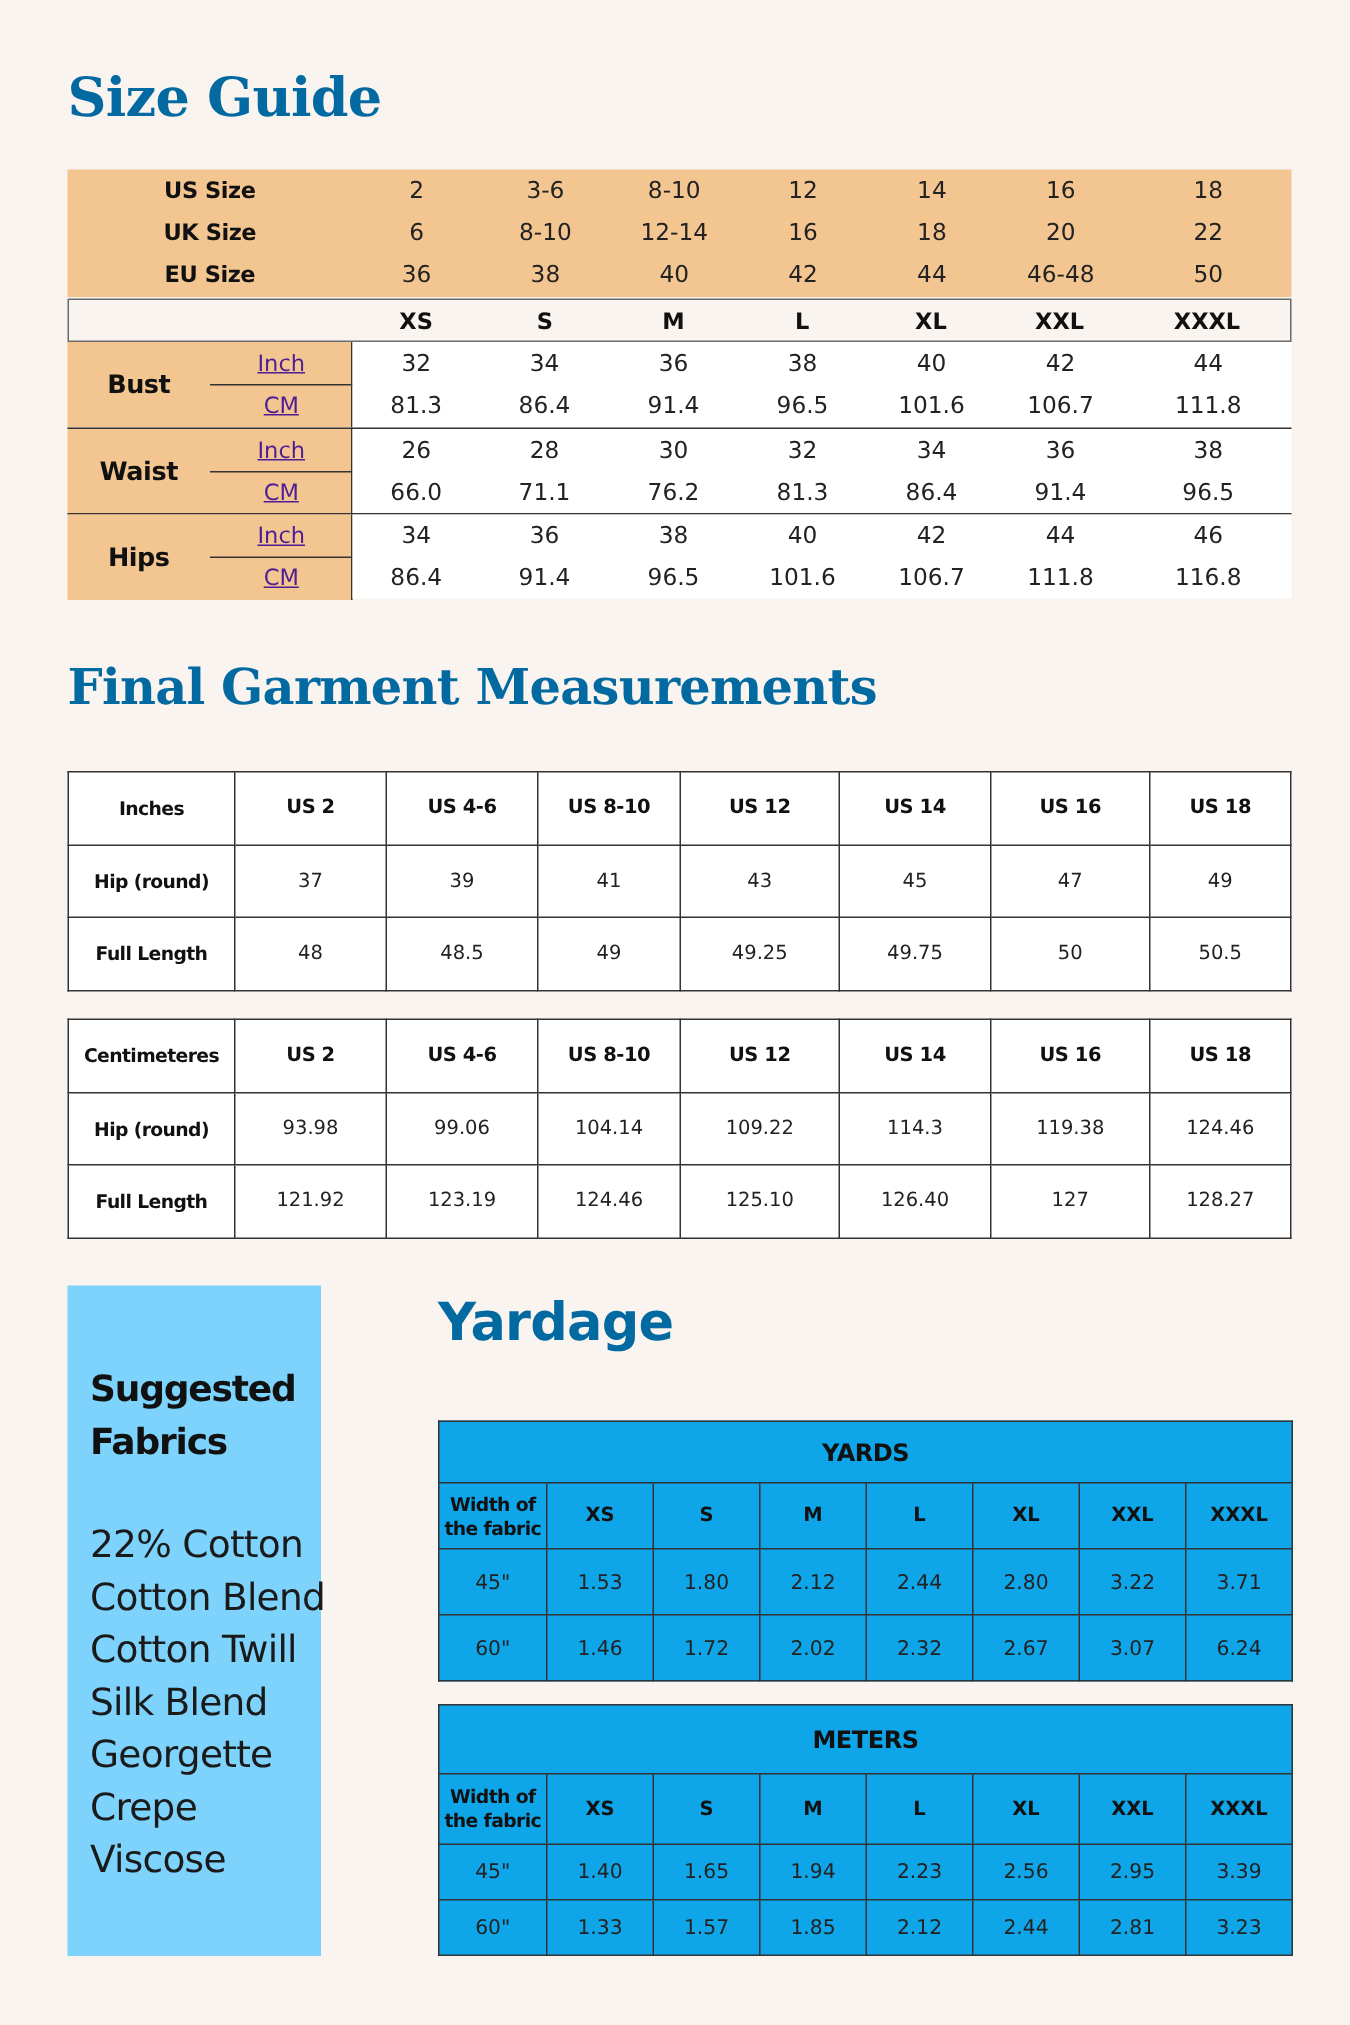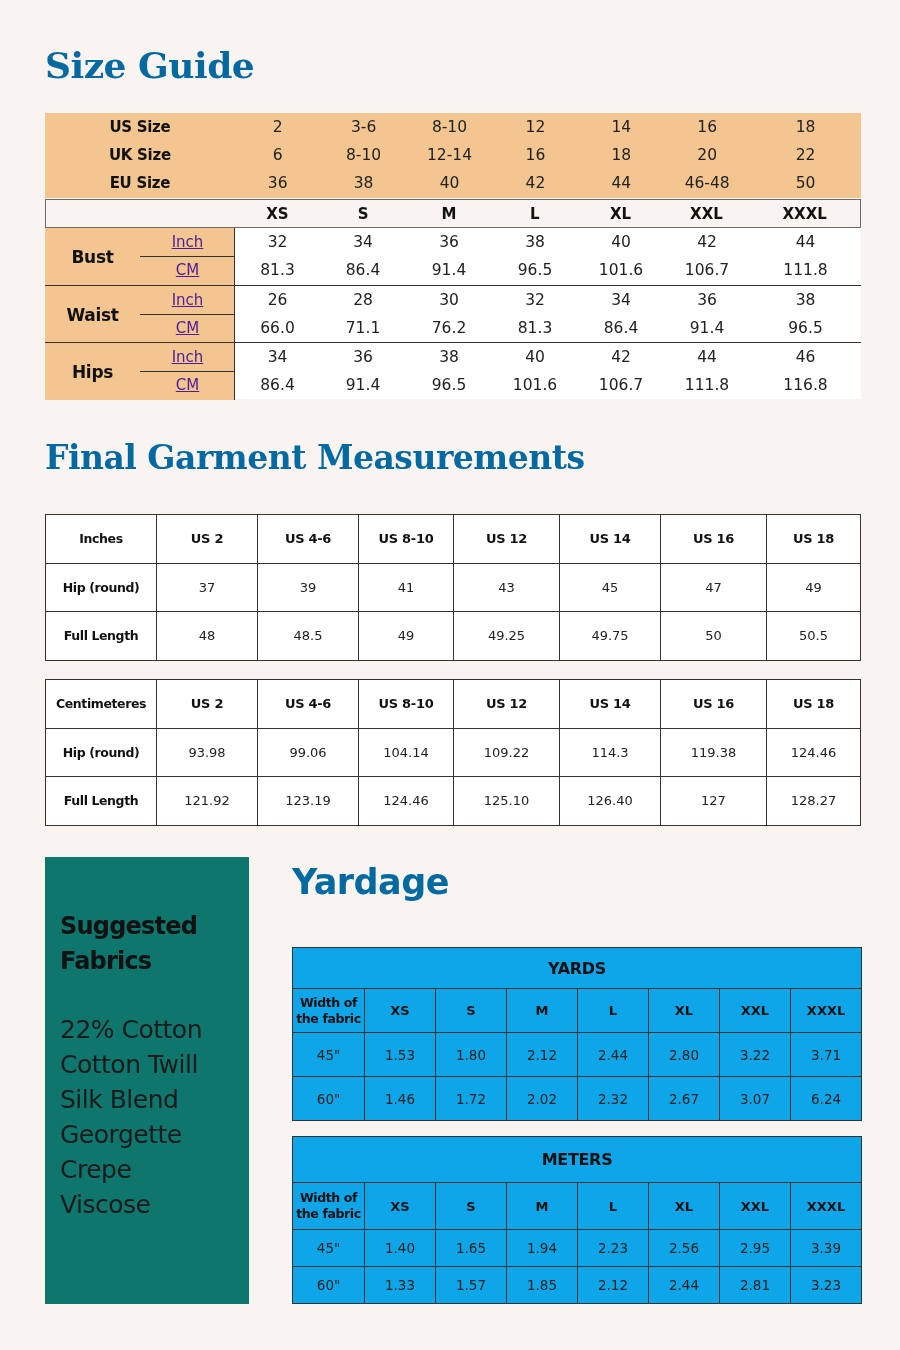--- a/index.html
+++ b/index.html
@@ -65,22 +65,22 @@
     font-size: 13px;
     color: #222;
   }
   .fm th { font-weight: bold; font-size: 13px; color: #111; letter-spacing: -0.3px; }
   .fm .rowhead { font-weight: bold; font-size: 12.5px; color: #111; letter-spacing: -0.4px; }
   #fm-inches { top: 514px; }
   #fm-cm { top: 679px; }
 
   
   .fabrics {
-    position: absolute; left: 45px; top: 857px; width: 204px; height: 447px;
-    background: #0f766e;
+    position: absolute; left: 45px; top: 857px; width: 169px; height: 447px;
+    background: #7dd3fc;
   }
   .fabrics-title { position: absolute; left: 15px; top: 52px; font-weight: bold; font-size: 24px; line-height: 35px; letter-spacing: -0.8px; color: #111; width: 180px; }
   .fabrics-list { position: absolute; left: 15px; top: 155px; list-style: none; }
   .fabrics-list li { font-size: 25px; line-height: 35px; color: #1a1a1a; letter-spacing: -0.5px; white-space: nowrap; }
 
   
   .yd { position: absolute; left: 292px; width: 569px; border-collapse: collapse; background: #0ea5e9; table-layout: fixed; }
   .yd td, .yd th { border: 1.3px solid #333; text-align: center; vertical-align: middle; font-size: 13.5px; color: #222; }
   .yd th { font-weight: bold; color: #111; font-size: 13px; }
   .yd .caption-cell { font-weight: bold; font-size: 16px; color: #111; letter-spacing: -0.3px; }
@@ -324,20 +324,21 @@
     <td>127</td>
     <td>128.27</td>
   </tr>
 </tbody>
   </table>
 
 <div class="fabrics">
   <div class="fabrics-title">Suggested Fabrics</div>
   <ul class="fabrics-list">
     <li>22% Cotton</li>
+    <li>Cotton Blend</li>
     <li>Cotton Twill</li>
     <li>Silk Blend</li>
     <li>Georgette</li>
     <li>Crepe</li>
     <li>Viscose</li>
   </ul>
 </div>
 
 <table id="yd-yards" class="yd">
   <colgroup>

